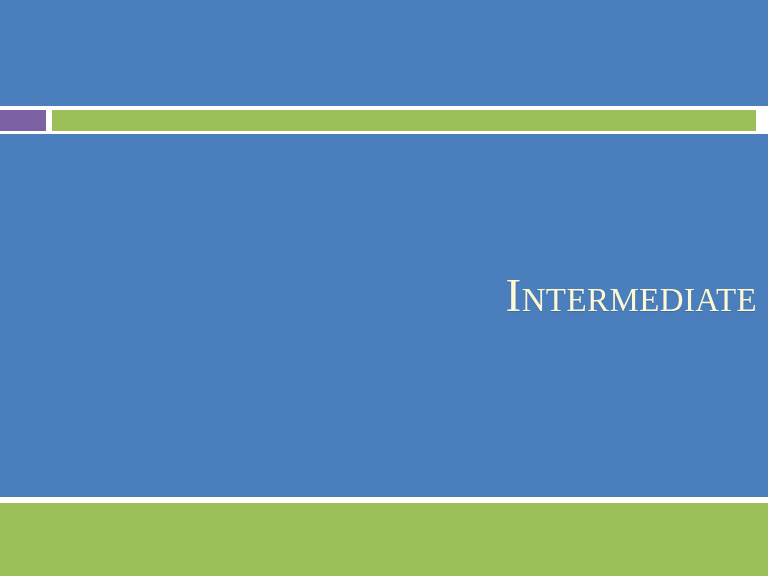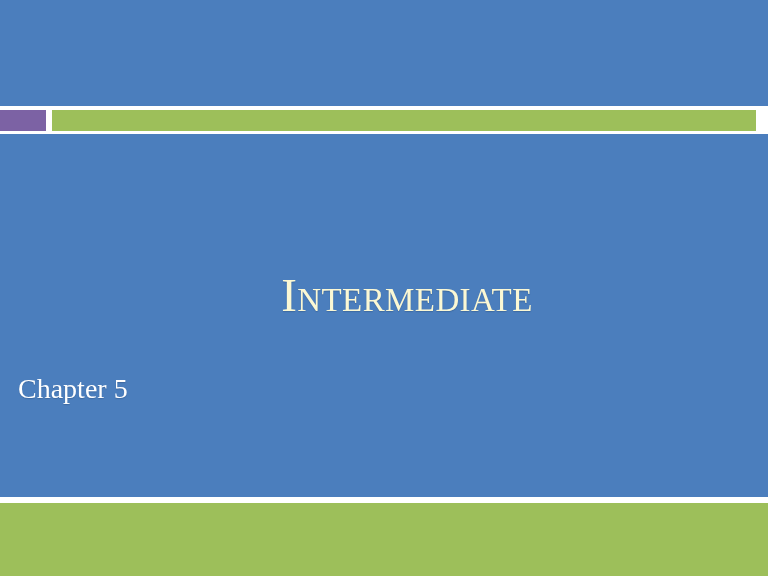--- a/index.html
+++ b/index.html
@@ -47,21 +47,21 @@
     height: 21px;
     background: #9dbf5a;
   }
 
   
   .title-block {
     position: absolute;
     right: 11px;
     top: 268px;
     width: 700px;
-    text-align: center;
+    text-align: right;
     color: #fbf8d4;
     font-family: "Liberation Serif", serif;
     font-size: 47px;
     line-height: 54px;
     font-variant: small-caps;
     letter-spacing: 0.4px;
     text-shadow: 0 1px 1px rgba(30, 55, 95, 0.30);
   }
   .title-line { display: block; white-space: nowrap; }
 
@@ -106,21 +106,20 @@
 
   <div class="accent-bar-purple"></div>
 
   <div class="accent-bar-green"></div>
 
   <div class="title-block">
     <span class="title-line">Intermediate</span>
   </div>
 
   <div class="subtitle-block">
-    <span class="subtitle-line">Chapter 5</span>
   </div>
 
   <div class="footer-gap"></div>
 
   <div class="footer-bar">
     
   </div>
 
 </div>
 

